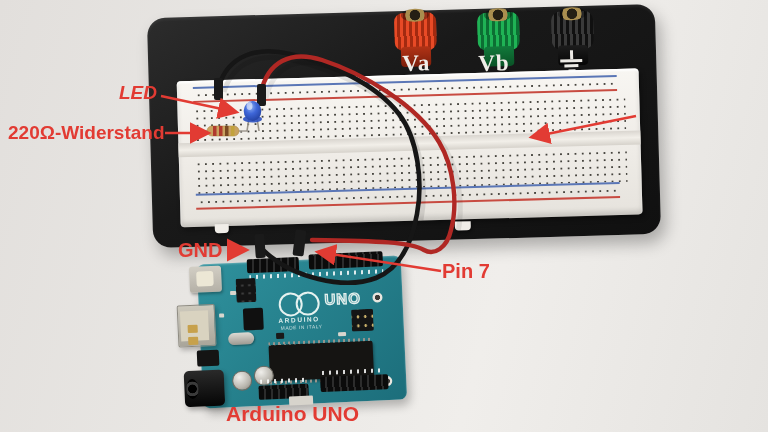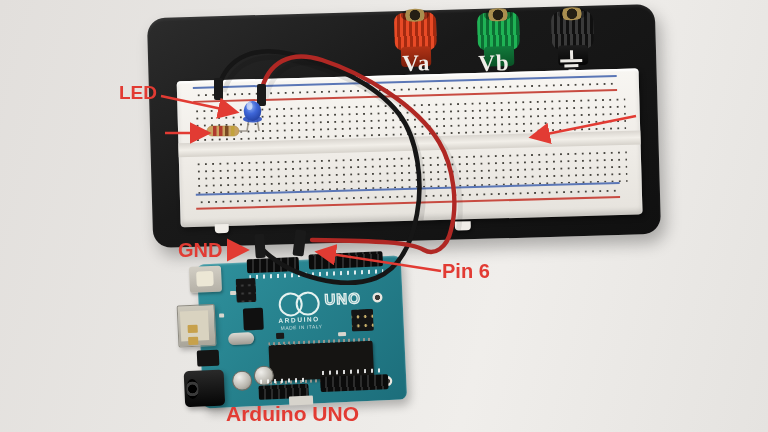--- a/index.html
+++ b/index.html
@@ -209,17 +209,18 @@
     <ellipse cx="252.5" cy="111" rx="8.8" ry="10" fill="url(#ledg)"></ellipse>
     <ellipse cx="249.5" cy="106" rx="3" ry="4" fill="rgba(255,255,255,0.55)"></ellipse>
 
     <line x1="161" y1="96" x2="236" y2="112" stroke="#e23b33" stroke-width="2.4" marker-end="url(#ah)"></line>
     <line x1="165" y1="133" x2="208" y2="133" stroke="#e23b33" stroke-width="2.4" marker-end="url(#ah)"></line>
     <line x1="636" y1="116" x2="532" y2="137" stroke="#e23b33" stroke-width="2.4" marker-end="url(#ah)"></line>
     <line x1="231" y1="250" x2="246" y2="250" stroke="#e23b33" stroke-width="2.6" marker-end="url(#ah)"></line>
     <line x1="441" y1="271" x2="318" y2="252" stroke="#e23b33" stroke-width="2.4" marker-end="url(#ah)"></line>
   </svg>
 
-  <div class="ann" style="left:119px;top:82px;font-size:19px;">LED</div>
+  <div class="ann" style="left:119px;top:82px;font-size:19px;font-style:italic;">LED</div>
+  <div class="ann" style="left:8px;top:122px;font-size:19px;">220Ω-Widerstand</div>
   <div class="ann" style="left:178px;top:239px;font-size:20px;">GND</div>
-  <div class="ann" style="left:442px;top:260px;font-size:20px;">Pin 6</div>
+  <div class="ann" style="left:442px;top:260px;font-size:20px;">Pin 7</div>
   <div class="ann" style="left:226px;top:402px;font-size:21px;">Arduino UNO</div>
 </div>
 
 </body></html>

